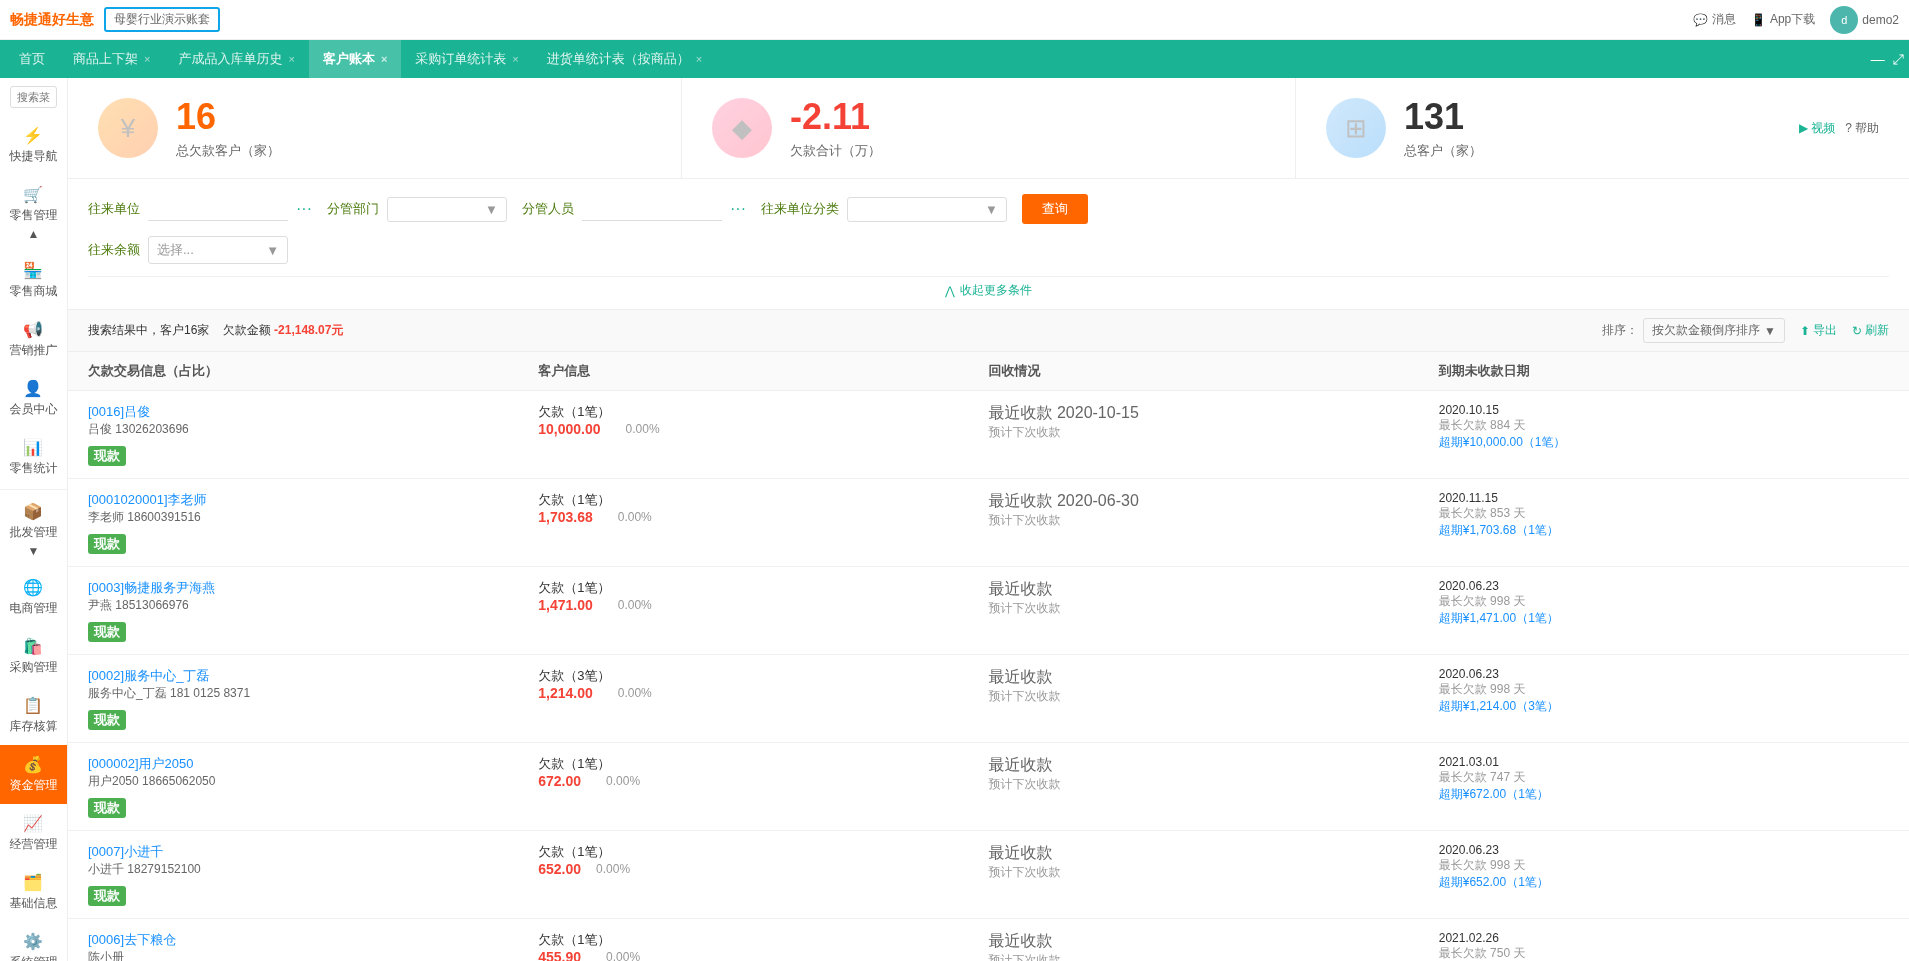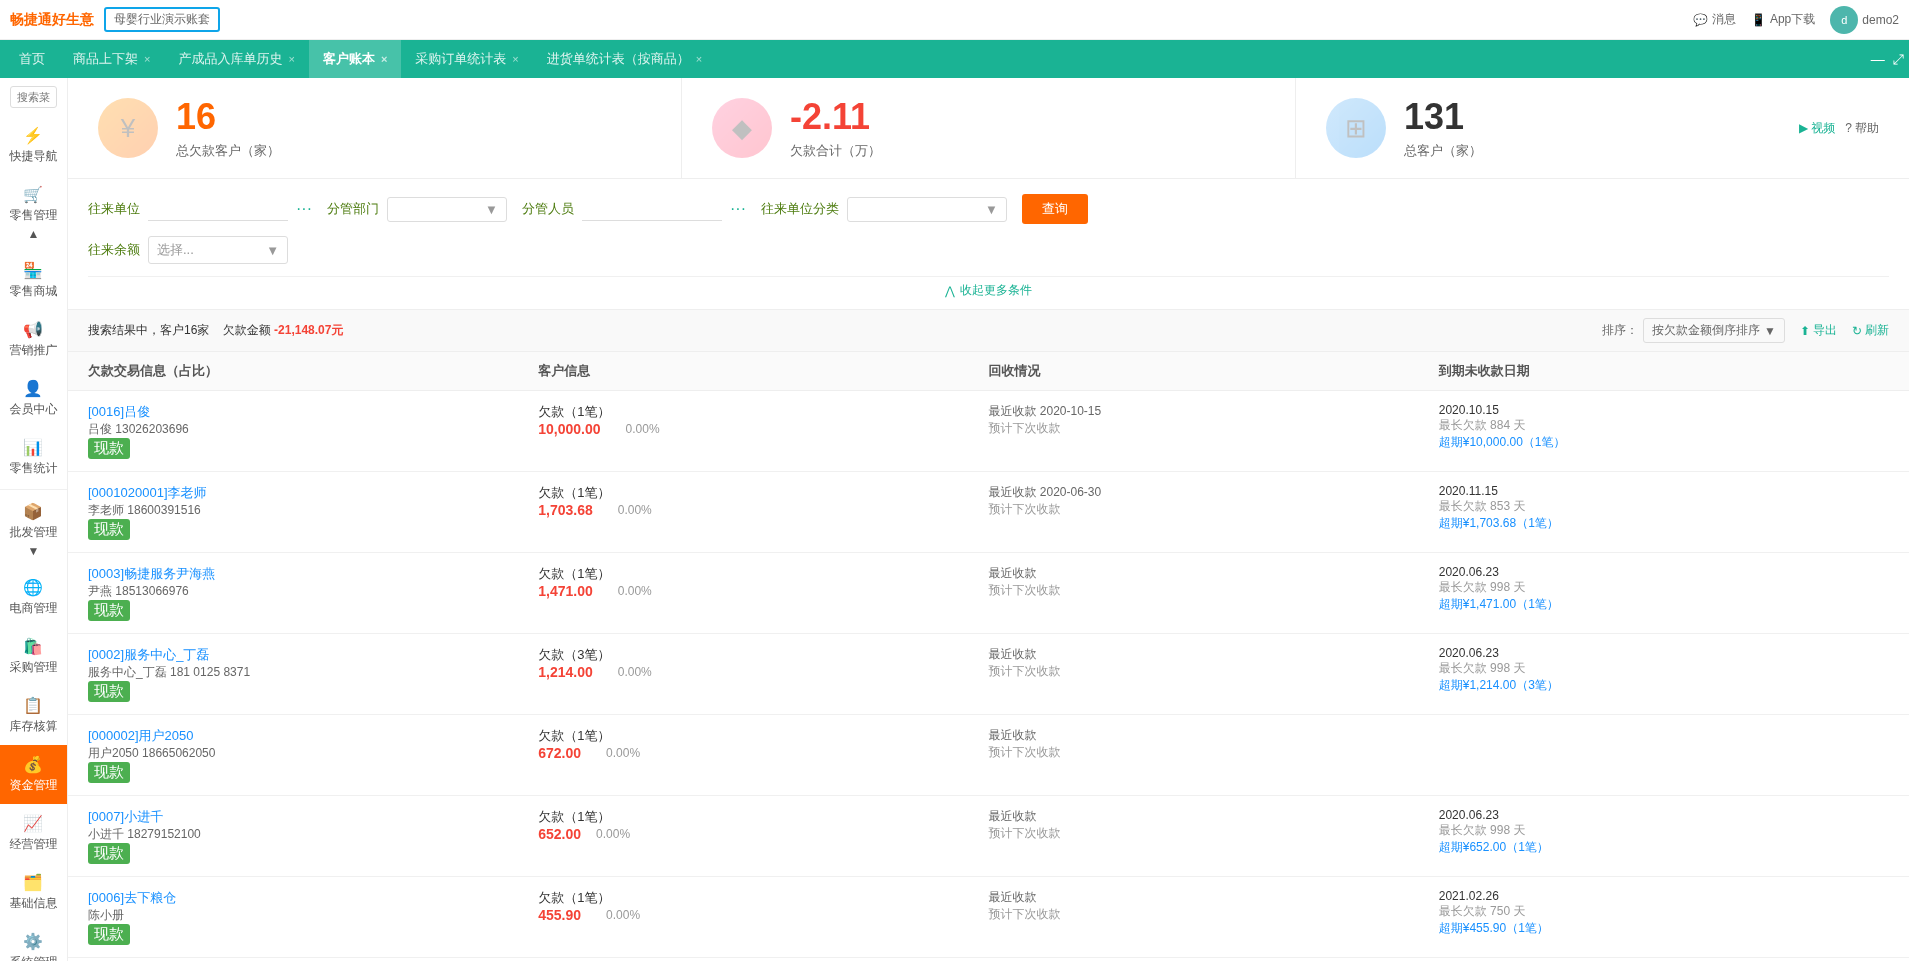--- a/index.html
+++ b/index.html
@@ -67,27 +67,27 @@
     .result-actions { display: flex; align-items: center; gap: 15px; font-size: 12px; color: #666; }
     .sort-select { border: 1px solid #ddd; padding: 3px 8px; border-radius: 3px; font-size: 12px; cursor: pointer; display: flex; align-items: center; gap: 4px; }
 
     
     .table-container { background: #fff; }
     .table-header { display: grid; grid-template-columns: 2fr 2fr 2fr 2fr; padding: 10px 20px; background: #fafafa; border-bottom: 1px solid #eee; font-size: 13px; color: #555; font-weight: bold; }
     .table-row { display: grid; grid-template-columns: 2fr 2fr 2fr 2fr; padding: 12px 20px; border-bottom: 1px solid #f0f0f0; align-items: start; }
     
     .customer-name { color: #1890ff; cursor: pointer; font-size: 13px; text-decoration: none; }
     .customer-phone { color: #666; font-size: 12px; }
-    .tag-current { background: #4caf50; color: #fff; padding: 1px 6px; border-radius: 3px; font-size: 15px; display: inline-block; margin-top: 0; }
+    .tag-current { background: #4caf50; color: #fff; padding: 1px 6px; border-radius: 3px; font-size: 13px; display: inline-block; margin-top: 8px; font-weight: bold; }
     
     .debt-count { font-size: 13px; color: #333; }
     .debt-amount { color: #f44336; font-size: 14px; font-weight: bold; }
     .debt-percent { color: #999; font-size: 12px; margin-left: 15px; }
     
-    .collection-latest { color: #666; font-size: 12px; }
+    .collection-latest { color: #666; font-size: 16px; }
     .collection-next { color: #999; font-size: 12px; }
     
     .overdue-date { color: #333; font-size: 12px; }
     .overdue-days { color: #999; font-size: 12px; }
     .overdue-amount { color: #f44336; font-size: 12px; }
 
     
     ::-webkit-scrollbar { width: 6px; }
     ::-webkit-scrollbar-track { background: #f1f1f1; }
     ::-webkit-scrollbar-thumb { background: #ccc; border-radius: 3px; }
@@ -432,20 +432,25 @@
           <div class="debt-count">欠款（1笔）</div>
           <div style="display:flex;align-items:center;gap:10px;">
             <span class="debt-amount">672.00</span>
             <span class="debt-percent">0.00%</span>
           </div>
         </div>
         <div>
           <div class="collection-latest">最近收款</div>
           <div class="collection-next">预计下次收款</div>
         </div>
+        <div>
+          <div class="overdue-date">2021.03.01</div>
+          <div class="overdue-days">最长欠款 747 天</div>
+          <div class="overdue-amount" style="color:#1890ff;cursor:pointer;">超期¥672.00（1笔）</div>
+        </div>
       </div>
 
       <div class="table-row">
         <div>
           <div><a class="customer-name">[0007]小进千</a></div>
           <div class="customer-phone">小进千  18279152100</div>
           <span class="tag-current">现款</span>
         </div>
         <div>
           <div class="debt-count">欠款（1笔）</div>

